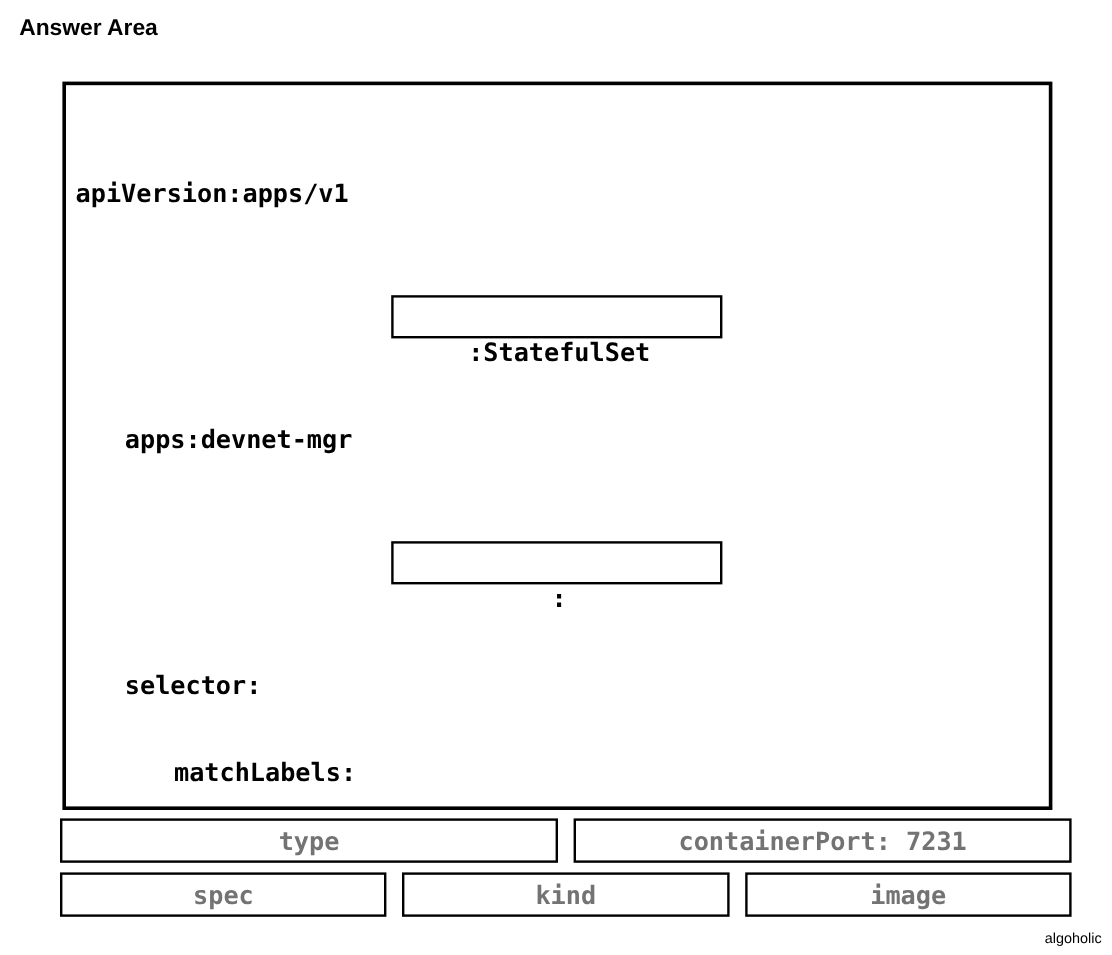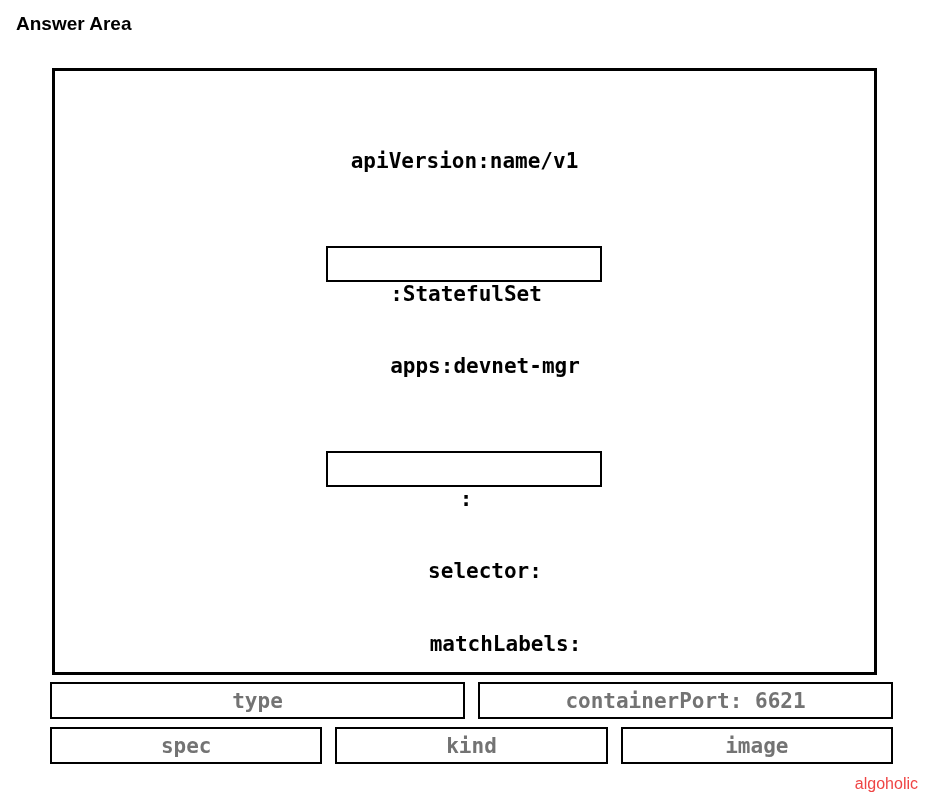--- a/index.html
+++ b/index.html
@@ -7,21 +7,20 @@
     padding: 0;
     background: #ffffff;
   }
   .page {
     position: relative;
     width: 927px;
     height: 796px;
     background: #ffffff;
     overflow: hidden;
     font-family: "Liberation Sans", sans-serif;
-    text-align: center;
   }
   .page-title {
     position: absolute;
     left: 16px;
     top: 13px;
     font-family: "Liberation Sans", sans-serif;
     font-size: 19px;
     font-weight: bold;
     color: #000000;
     margin: 0;
@@ -91,34 +90,34 @@
     font-weight: bold;
     font-size: 21px;
     color: #737373;
     white-space: pre;
   }
   .watermark {
     position: absolute;
     right: 9px;
     top: 775px;
     font-family: "Liberation Sans", sans-serif;
-    font-size: 16px;
-    color: #ef4444;
+    font-size: 12px;
+    color: #000000;
   }
 </style>
 </head>
 <body>
 
 <div class="page">
 
   <h1 class="page-title">Answer Area</h1>
 
   <div class="answer-box">
 
-    <div class="line ind0">apiVersion:name/v1</div>
+    <div class="line ind0">apiVersion:apps/v1</div>
 
     <div class="boxline ind0"><span class="blank"></span><span class="suffix">:StatefulSet</span></div>
 
     <div class="line ind1">apps:devnet-mgr</div>
 
     <div class="boxline ind0"><span class="blank"></span><span class="suffix">:</span></div>
 
     <div class="line ind1">selector:</div>
     <div class="line ind2">matchLabels:</div>
     
@@ -138,21 +137,21 @@
 
     
 
     
 
   </div>
 
   <div class="options">
     <div class="options-row">
       <div class="option">type</div>
-      <div class="option">containerPort: 6621</div>
+      <div class="option">containerPort: 7231</div>
     </div>
     <div class="options-row">
       <div class="option">spec</div>
       <div class="option">kind</div>
       <div class="option">image</div>
     </div>
   </div>
 
   <div class="watermark">algoholic</div>
 

